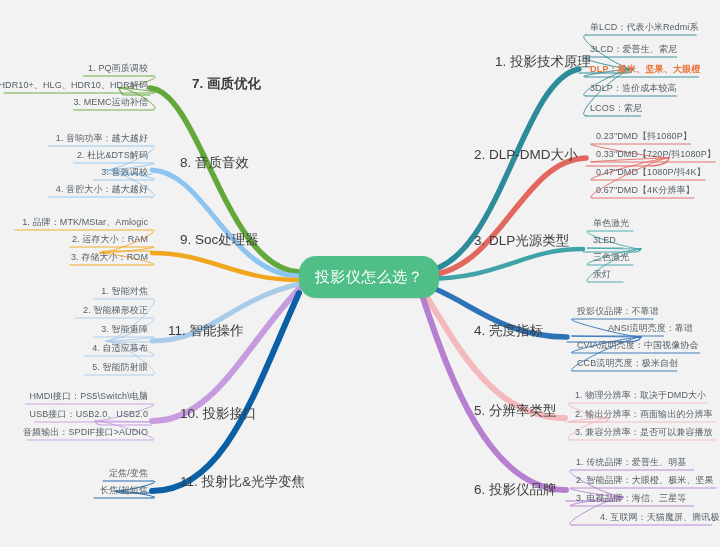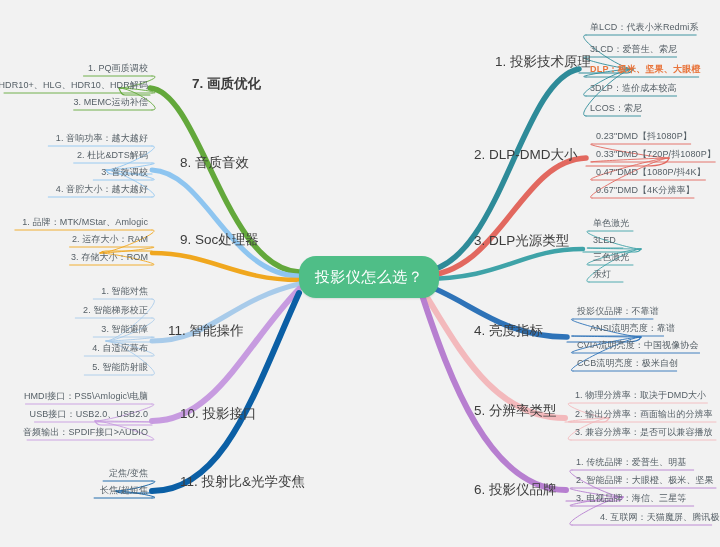--- a/index.html
+++ b/index.html
@@ -171,21 +171,21 @@
       <div class="node leaf" style="top: 154px; left: 596px;">0.33"DMD【720P/抖1080P】</div>
       <div class="node leaf" style="top: 172px; left: 596px;">0.47"DMD【1080P/抖4K】</div>
       <div class="node leaf" style="top: 190px; left: 596px;">0.67"DMD【4K分辨率】</div>
       <div class="node branch right" style="left: 474px; top: 241px;">3. DLP光源类型</div>
       <div class="node leaf" style="top: 223px; left: 593px;">单色激光</div>
       <div class="node leaf" style="top: 240px; left: 593px;">3LED</div>
       <div class="node leaf" style="top: 257px; left: 593px;">三色激光</div>
       <div class="node leaf" style="top: 274px; left: 593px;">汞灯</div>
       <div class="node branch right" style="left: 474px; top: 331px;">4. 亮度指标</div>
       <div class="node leaf" style="top: 311px; left: 577px;">投影仪品牌：不靠谱</div>
-      <div class="node leaf" style="top: 328px; left: 590px;">ANSI流明亮度：靠谱</div>
+      <div class="node leaf" style="top: 328px; left: 608px;">ANSI流明亮度：靠谱</div>
       <div class="node leaf" style="top: 345px; left: 577px;">CVIA流明亮度：中国视像协会</div>
       <div class="node leaf" style="top: 363px; left: 577px; text-align: right;">CCB流明亮度：极米自创</div>
       <div class="node branch right" style="left: 474px; top: 411px;">5. 分辨率类型</div>
       <div class="node leaf" style="top: 395px; left: 575px;">1. 物理分辨率：取决于DMD大小</div>
       <div class="node leaf" style="top: 414px; left: 575px;">2. 输出分辨率：画面输出的分辨率</div>
       <div class="node leaf" style="top: 432px; left: 575px;">3. 兼容分辨率：是否可以兼容播放</div>
       <div class="node branch right" style="left: 474px; top: 490px;">6. 投影仪品牌</div>
       <div class="node leaf" style="top: 462px; left: 576px;">1. 传统品牌：爱普生、明基</div>
       <div class="node leaf" style="top: 480px; left: 576px;">2. 智能品牌：大眼橙、极米、坚果</div>
       <div class="node leaf" style="top: 498px; left: 576px; text-align: center;">3. 电视品牌：海信、三星等</div>
@@ -203,20 +203,20 @@
       <div class="node leaf" style="top: 222px; right: 572px; text-align: right;">1. 品牌：MTK/MStar、Amlogic</div>
       <div class="node leaf" style="top: 239px; right: 572px; text-align: right;">2. 运存大小：RAM</div>
       <div class="node leaf" style="top: 257px; right: 572px; text-align: right;">3. 存储大小：ROM</div>
       <div class="node branch left" style="left: 168px; top: 331px;">11. 智能操作</div>
       <div class="node leaf" style="top: 291px; right: 572px; text-align: right;">1. 智能对焦</div>
       <div class="node leaf" style="top: 310px; right: 572px; text-align: right;">2. 智能梯形校正</div>
       <div class="node leaf" style="top: 329px; right: 572px; text-align: right;">3. 智能避障</div>
       <div class="node leaf" style="top: 348px; right: 572px; text-align: right;">4. 自适应幕布</div>
       <div class="node leaf" style="top: 367px; right: 572px; text-align: right;">5. 智能防射眼</div>
       <div class="node branch left" style="left: 180px; top: 414px;">10. 投影接口</div>
-      <div class="node leaf" style="top: 396px; right: 572px; text-align: right;">HMDI接口：PS5\Amlogic\电脑</div>
+      <div class="node leaf" style="top: 396px; right: 572px; text-align: right;">HMDI接口：PS5\Switch\电脑</div>
       <div class="node leaf" style="top: 414px; right: 572px; text-align: right;">USB接口：USB2.0、USB2.0</div>
       <div class="node leaf" style="top: 432px; right: 572px; text-align: right;">音频输出：SPDIF接口&gt;AUDIO</div>
       <div class="node branch left" style="left: 180px; top: 482px;">11.  投射比&amp;光学变焦</div>
       <div class="node leaf" style="top: 473px; right: 572px; text-align: left;">定焦/变焦</div>
       <div class="node leaf" style="top: 490px; right: 572px; text-align: right;">长焦/超短焦</div>
     </div>
 </div>
 
 </body></html>

